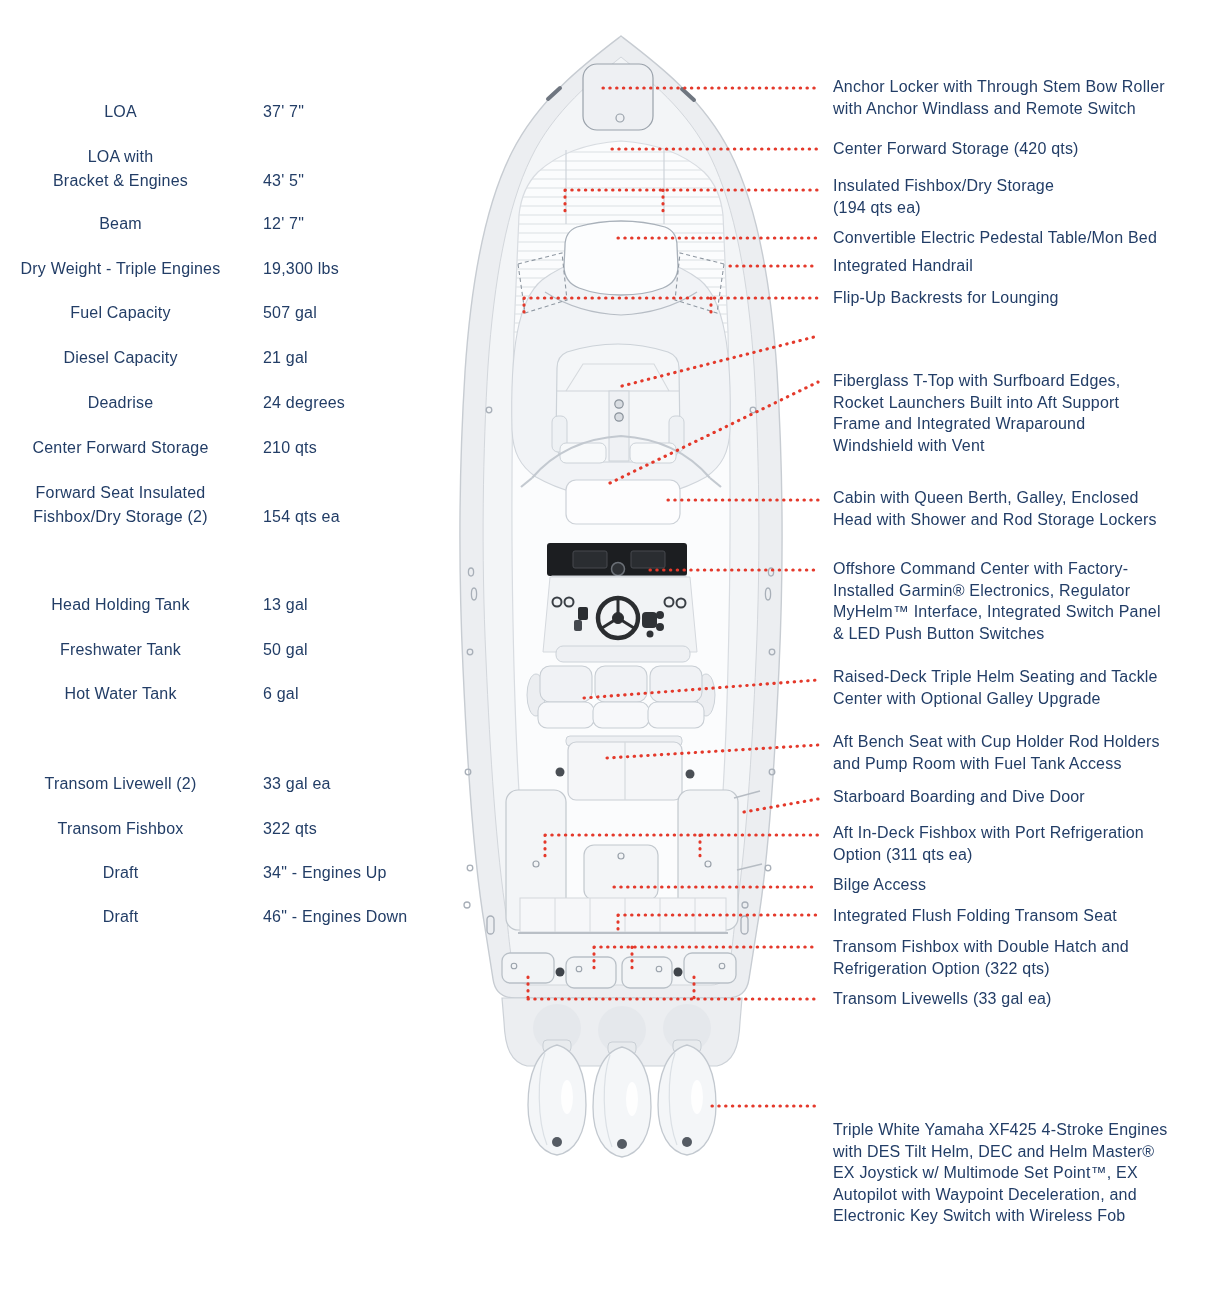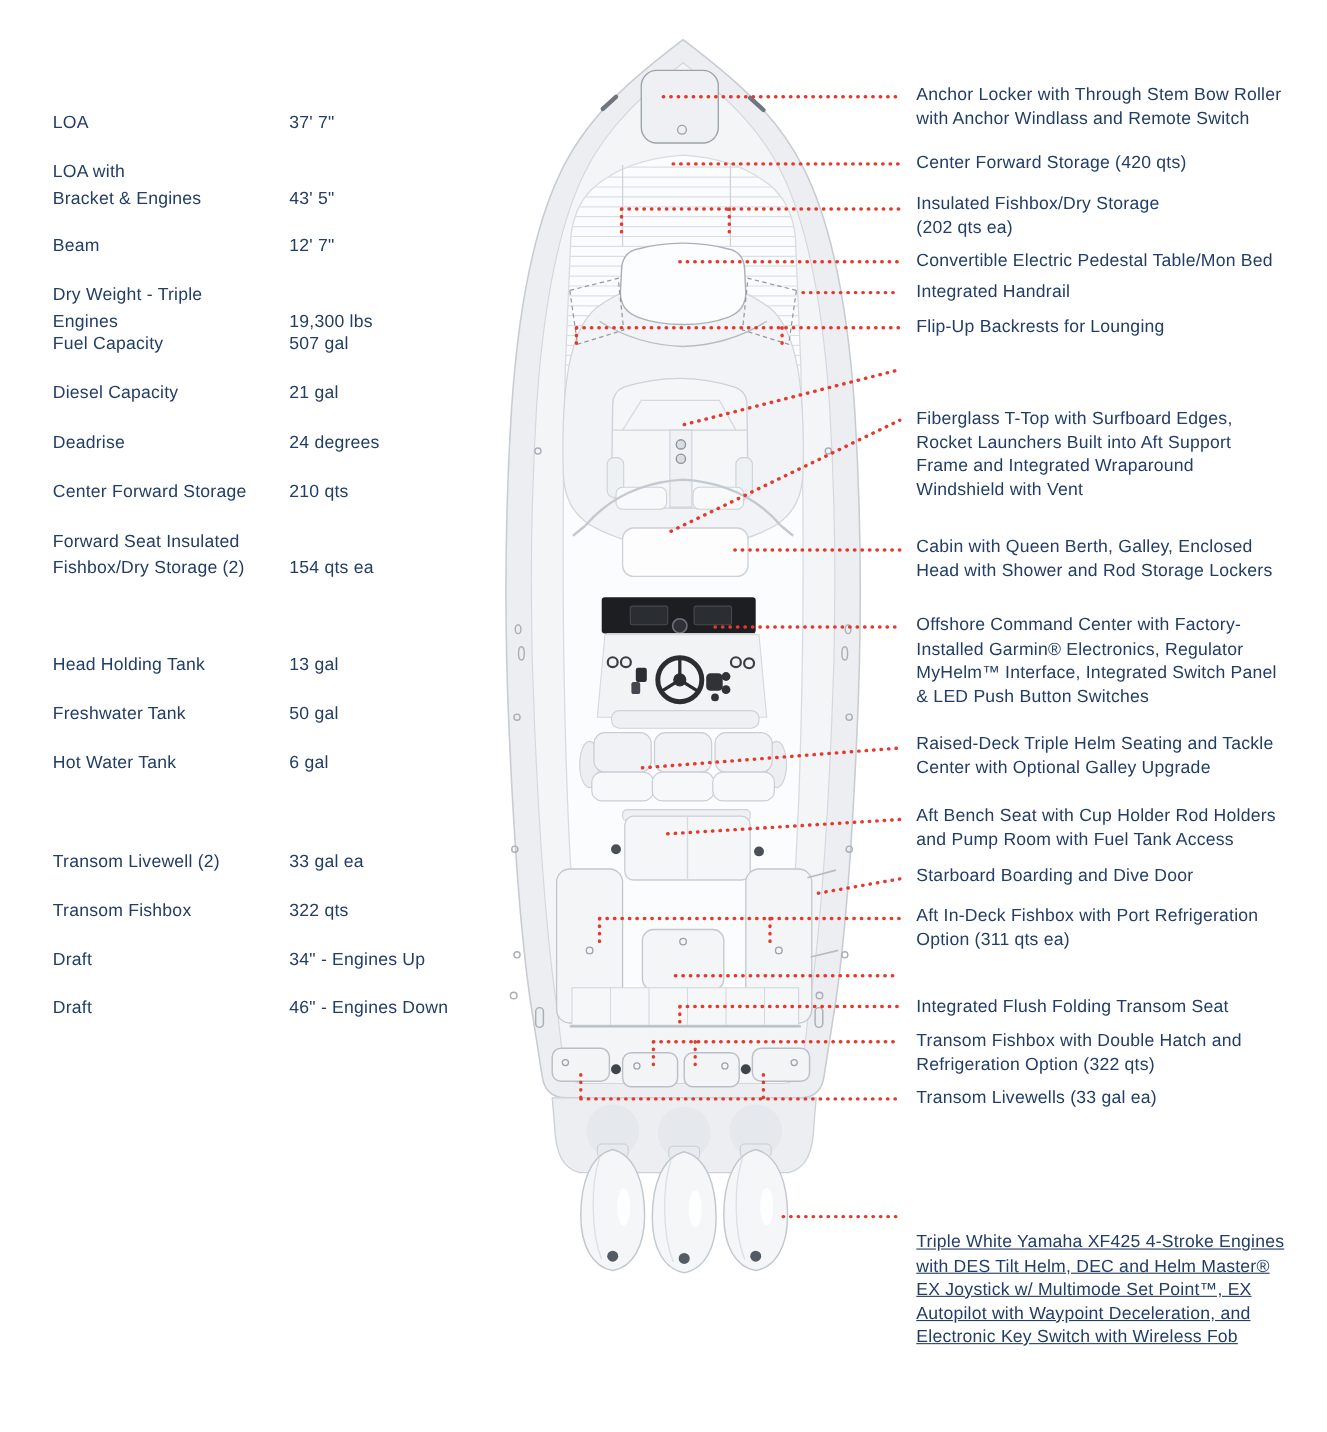--- a/index.html
+++ b/index.html
@@ -2,28 +2,28 @@
 <html><head>
 <meta charset="utf-8">
 <style>
   html,body{margin:0;padding:0;background:#fff;}
   .page{position:relative;width:1206px;height:1302px;background:#ffffff;overflow:hidden;
         font-family:"Liberation Sans",sans-serif;color:#223d66;}
   .diagram-svg{position:absolute;left:0;top:0;width:1206px;height:1302px;}
   
   .spec-row{position:absolute;left:0;width:430px;display:grid;
             grid-template-columns:241px 1fr;column-gap:22px;align-items:end;}
-  .spec-label{text-align:left;white-space:pre-line;font-size:16px;line-height:24px;
-              letter-spacing:.2px;padding-left:48px;}
+  .spec-label{text-align:center;white-space:pre-line;font-size:16px;line-height:24px;
+              letter-spacing:.2px;}
   .spec-value{font-size:16px;line-height:24px;letter-spacing:.2px;}
   
   .callout{position:absolute;left:833px;width:365px;font-size:16px;line-height:21.5px;
            letter-spacing:.2px;white-space:pre-line;}
   .power-desc{position:absolute;left:833px;width:365px;font-size:16px;line-height:21.5px;
-              letter-spacing:.2px;white-space:pre-line;text-decoration:underline;}
+              letter-spacing:.2px;white-space:pre-line;}
 </style>
 </head>
 <body>
 
 <div class="page">
 
   <svg class="diagram-svg" viewBox="0 0 1206 1302">
     <defs>
       <clipPath id="cockpitClip">
         <path d="M621,141 C591,143 561,151 538,172 C528,182 521,196 519,215 L514,332 C512,422 511,522 513,622 C515,732 520,832 528,898 C530,912 538,919 551,919 L691,919 C704,919 712,912 714,898 C722,832 727,732 729,622 C731,522 730,422 728,332 L723,215 C721,196 714,182 704,172 C681,151 651,143 621,141 Z"></path>
@@ -333,41 +333,42 @@
     </div>
   <div class="spec-row" style="top:905px">
       <div class="spec-label">Draft</div>
       <div class="spec-value">46" - Engines Down</div>
     </div>
 
   <div class="callout" style="top:76px">Anchor Locker with Through Stem Bow Roller
 with Anchor Windlass and Remote Switch</div>
   <div class="callout" style="top:138px">Center Forward Storage (420 qts)</div>
   <div class="callout" style="top:175px">Insulated Fishbox/Dry Storage
-(202 qts ea)</div>
+(194 qts ea)</div>
   <div class="callout" style="top:227px">Convertible Electric Pedestal Table/Mon Bed</div>
   <div class="callout" style="top:255px">Integrated Handrail</div>
   <div class="callout" style="top:287px">Flip-Up Backrests for Lounging</div>
   <div class="callout" style="top:370px">Fiberglass T-Top with Surfboard Edges,
 Rocket Launchers Built into Aft Support
 Frame and Integrated Wraparound
 Windshield with Vent</div>
   <div class="callout" style="top:487px">Cabin with Queen Berth, Galley, Enclosed
 Head with Shower and Rod Storage Lockers</div>
   <div class="callout" style="top:558px">Offshore Command Center with Factory-
 Installed Garmin® Electronics, Regulator
 MyHelm™ Interface, Integrated Switch Panel
 &amp; LED Push Button Switches</div>
   <div class="callout" style="top:666px">Raised-Deck Triple Helm Seating and Tackle
 Center with Optional Galley Upgrade</div>
   <div class="callout" style="top:731px">Aft Bench Seat with Cup Holder Rod Holders
 and Pump Room with Fuel Tank Access</div>
   <div class="callout" style="top:786px">Starboard Boarding and Dive Door</div>
   <div class="callout" style="top:822px">Aft In-Deck Fishbox with Port Refrigeration
 Option (311 qts ea)</div>
+  <div class="callout" style="top:874px">Bilge Access</div>
   <div class="callout" style="top:905px">Integrated Flush Folding Transom Seat</div>
   <div class="callout" style="top:936px">Transom Fishbox with Double Hatch and
 Refrigeration Option (322 qts)</div>
   <div class="callout" style="top:988px">Transom Livewells (33 gal ea)</div>
   <div class="power-desc" style="top:1119px">Triple White Yamaha XF425 4-Stroke Engines
 with DES Tilt Helm, DEC and Helm Master®
 EX Joystick w/ Multimode Set Point™, EX
 Autopilot with Waypoint Deceleration, and
 Electronic Key Switch with Wireless Fob</div>
 

